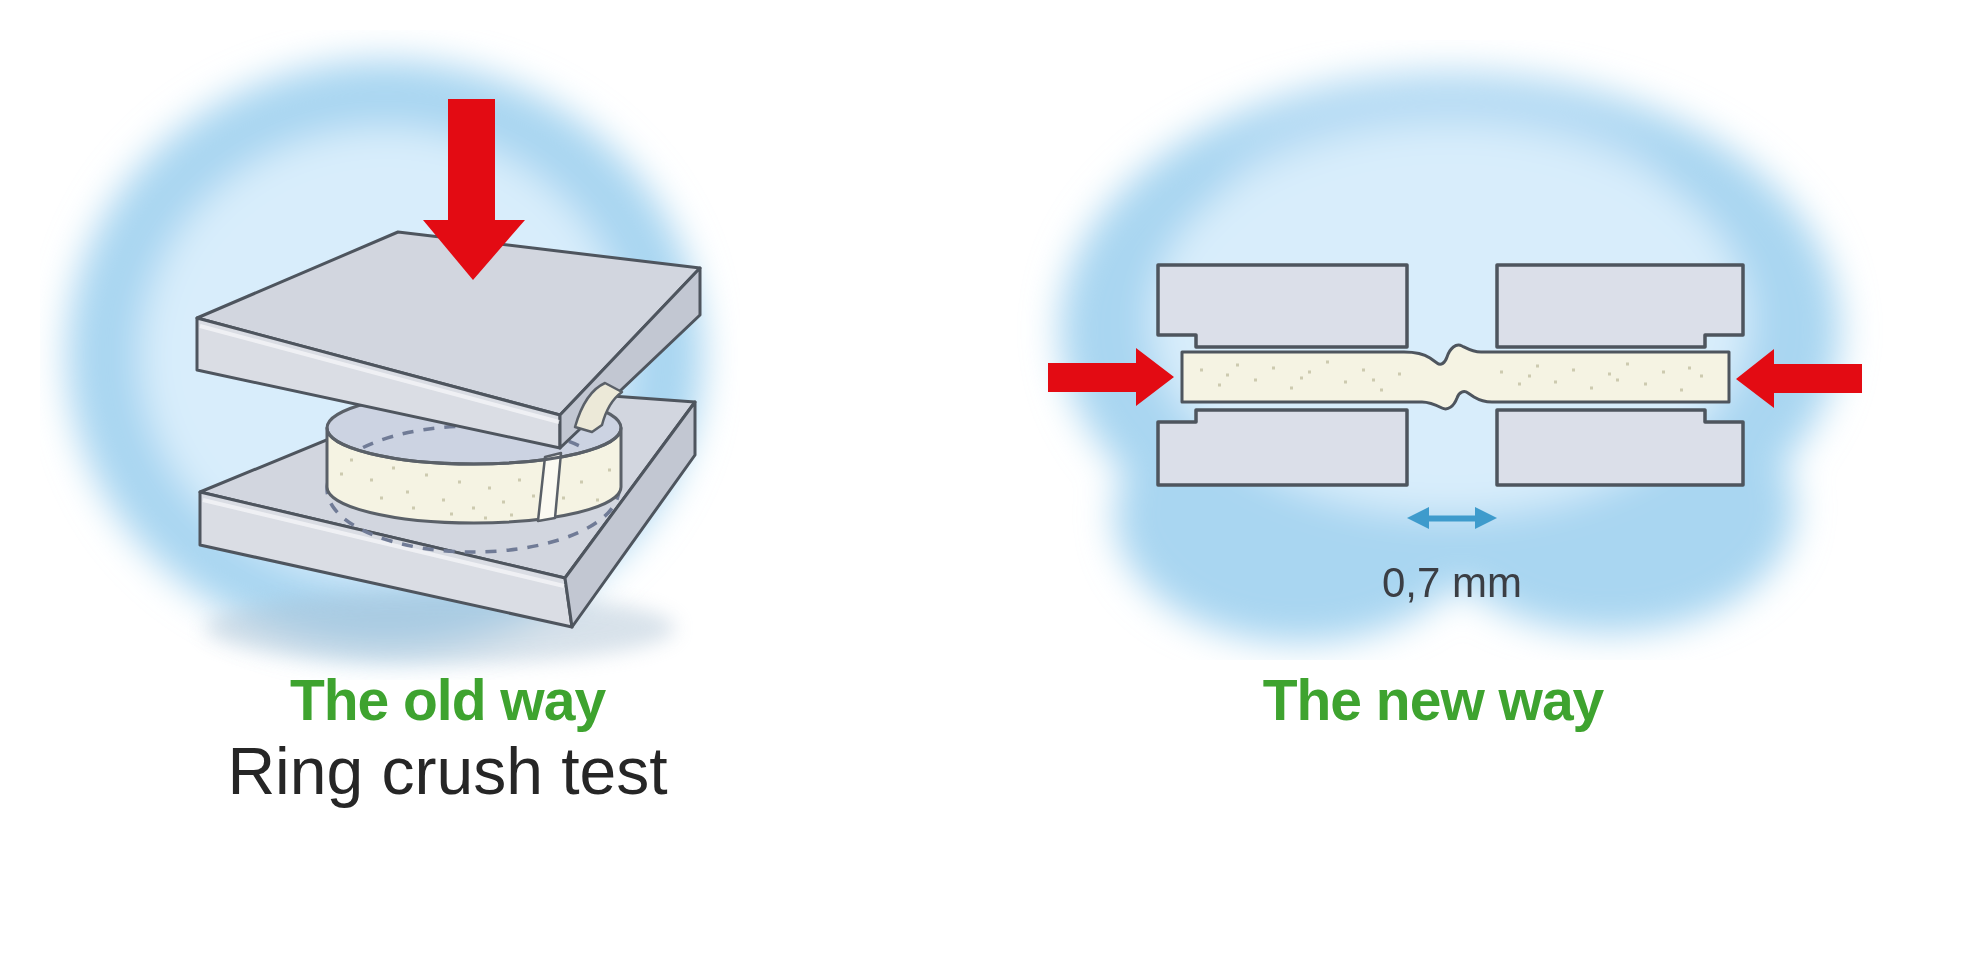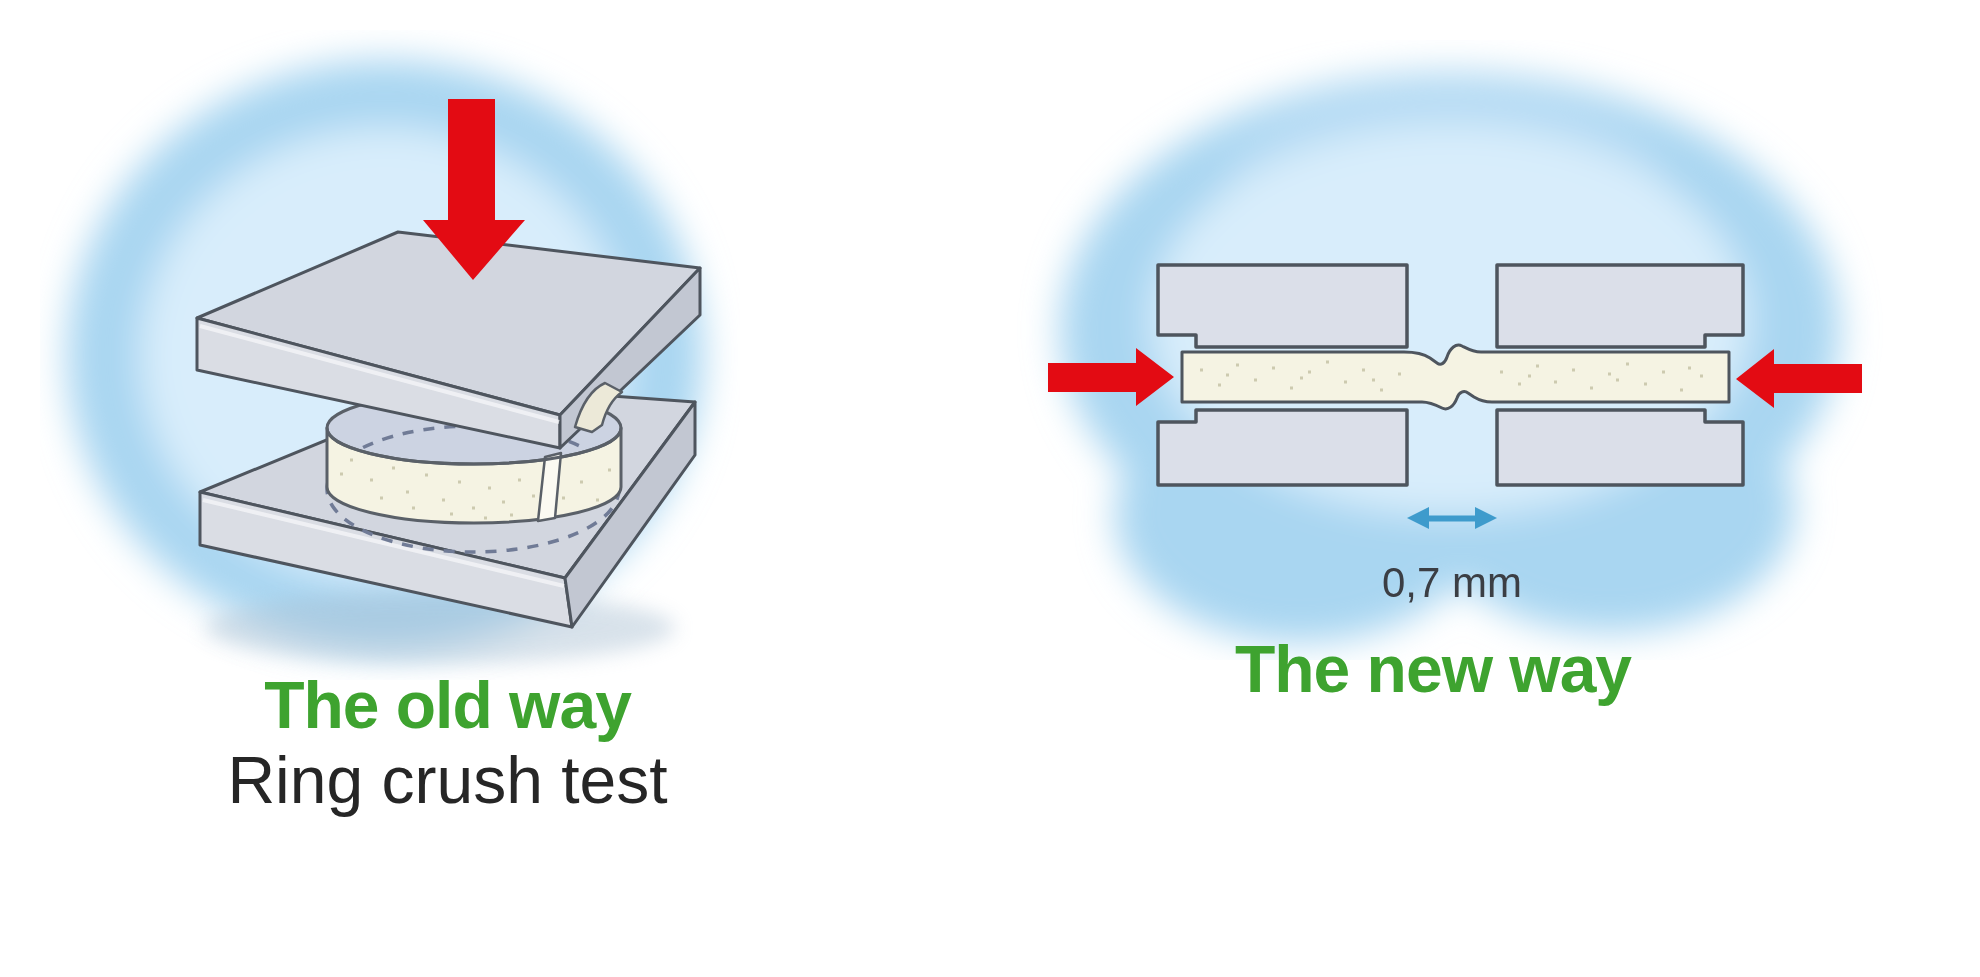--- a/index.html
+++ b/index.html
@@ -6,23 +6,23 @@
   body{
     width:1980px;height:977px;position:relative;overflow:hidden;
     background:#ffffff;
     font-family:"Liberation Sans",sans-serif;
   }
   .illus{position:absolute}
   #illus-left{left:40px;top:30px;width:700px;height:650px}
   #illus-right{left:1000px;top:40px;width:900px;height:620px}
   .panel-caption{position:absolute;text-align:center}
   #caption-left{left:45px;top:672px;width:805px}
-  #caption-right{left:983px;top:636px;width:900px}
+  #caption-right{left:983px;top:672px;width:900px}
   .caption-heading{
-    font-size:66px;font-weight:bold;color:#3ea32f;line-height:1;
+    font-size:57px;font-weight:bold;color:#3ea32f;line-height:1;
     margin:0 0 10px 0;letter-spacing:-1px;
   }
   .caption-sub,.caption-abbr{
     font-size:66px;color:#262626;line-height:64px;margin:0;
   }
   svg text{font-family:"Liberation Sans",sans-serif}
 </style>
 </head>
 <body>
 

